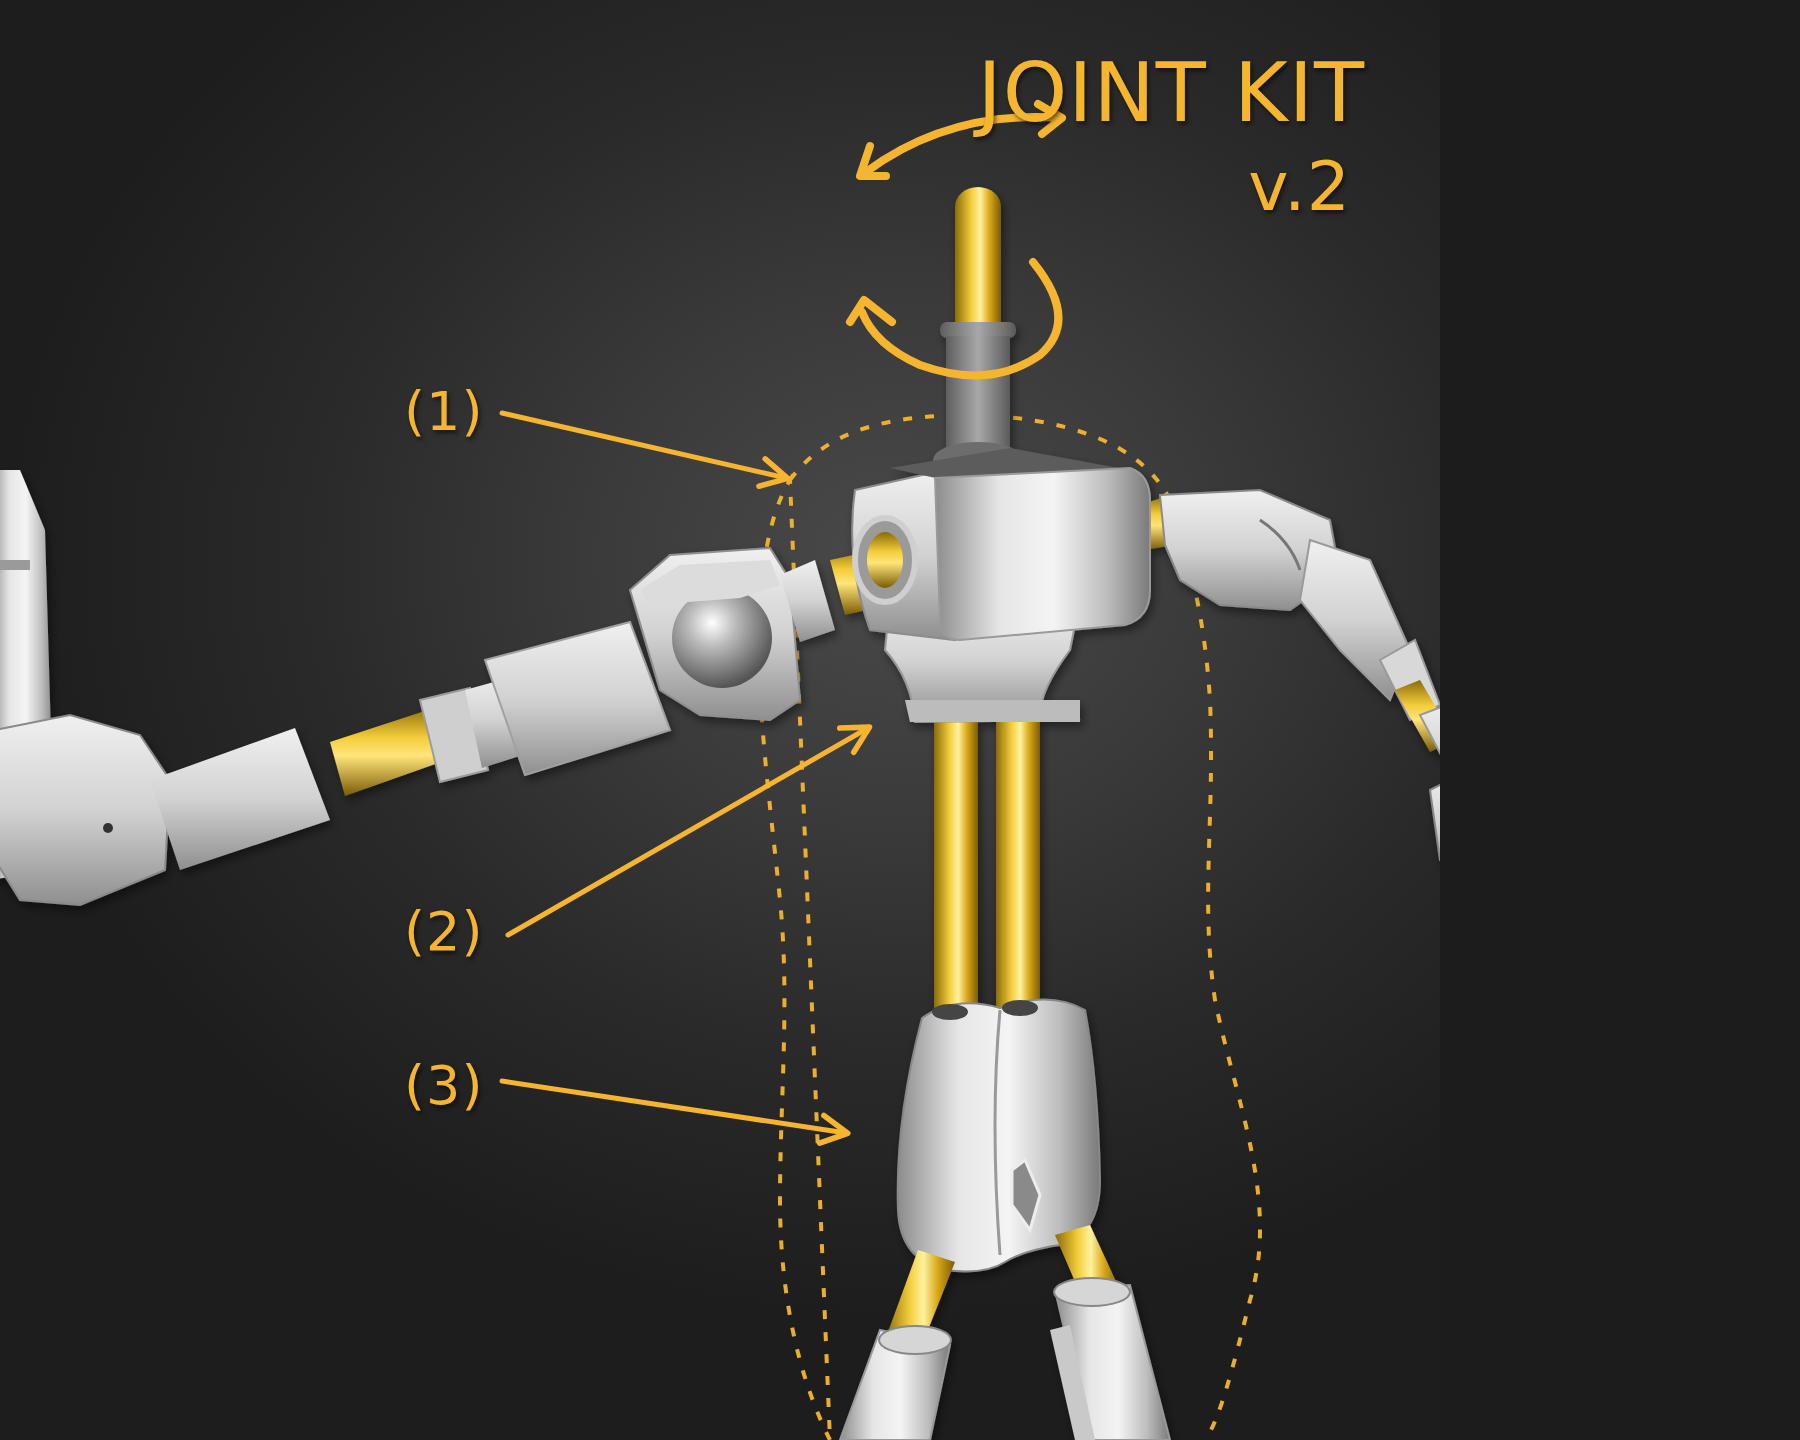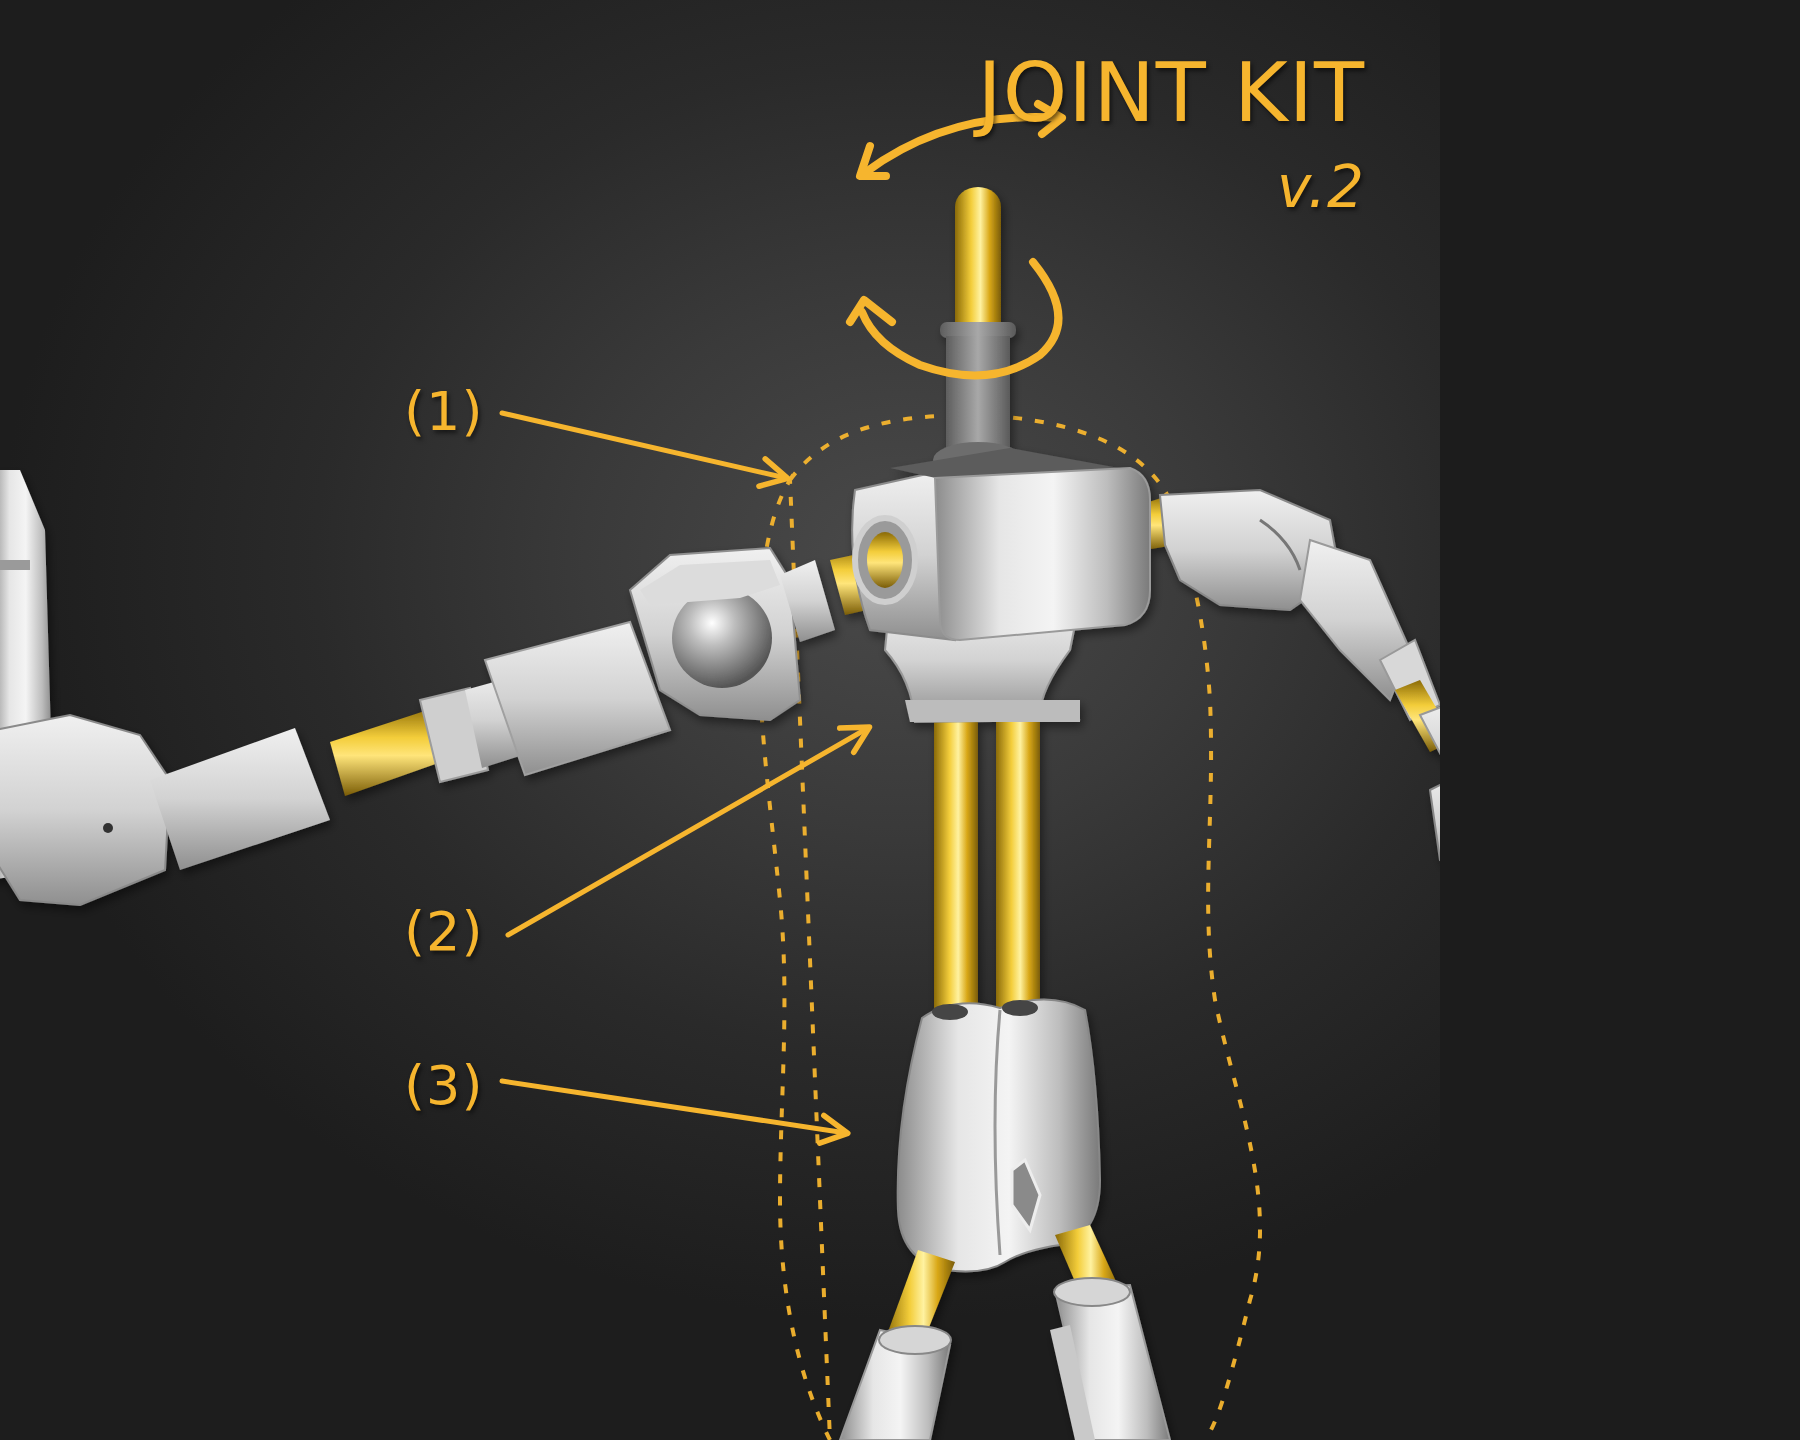--- a/index.html
+++ b/index.html
@@ -14,21 +14,21 @@
     overflow: hidden;
   }
   svg.art { position: absolute; left: 0; top: 0; }
   .txt {
     position: absolute; color: #f6b52e; white-space: nowrap;
     text-shadow: 2px 3px 4px rgba(0,0,0,0.55);
     font-family: "DejaVu Sans", sans-serif;
     letter-spacing: 1px;
   }
   .title { right: 75px; top: 48px; font-size: 82px; line-height: 90px; text-align: right; font-weight: 400; }
-  .version { right: 75px; top: 142px; font-size: 58px; line-height: 90px; text-align: right; font-style: italic; }
+  .version { right: 89px; top: 142px; font-size: 68px; line-height: 90px; text-align: right; }
   .label { font-size: 54px; line-height: 60px; left: 404px; }
   .label-1 { top: 382px; }
   .label-2 { top: 902px; }
   .label-3 { top: 1056px; }
   .caption { left: 88px; top: 1318px; font-size: 58px; line-height: 66px; letter-spacing: 0; }
 </style>
 </head>
 <body>
 
 <div class="stage">

